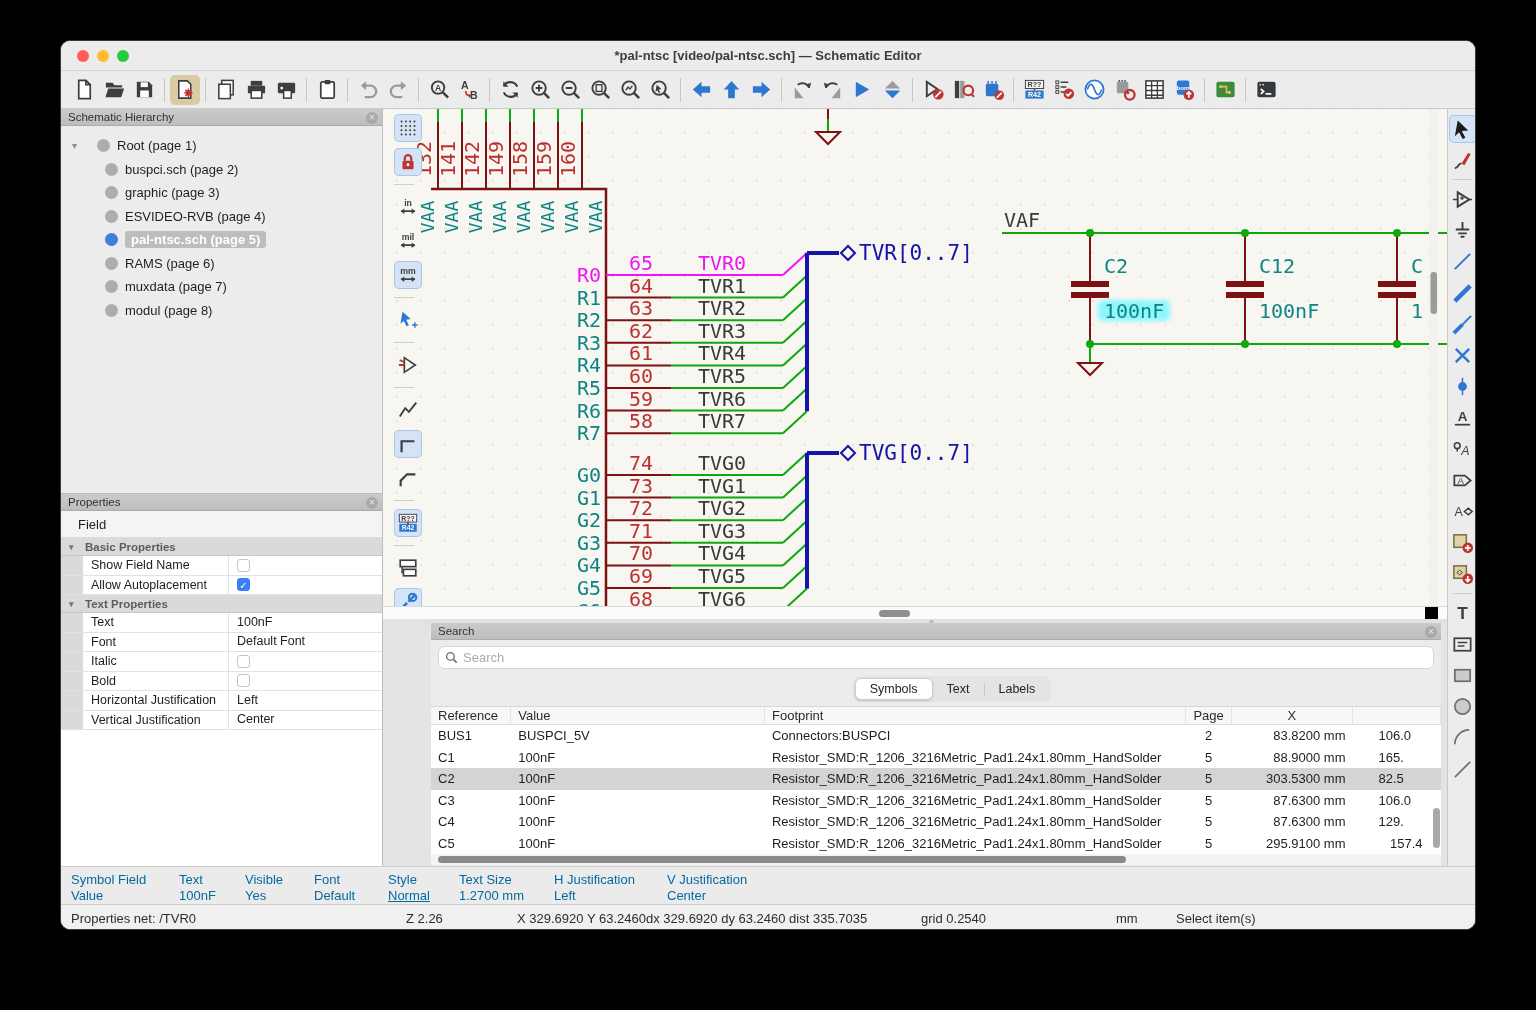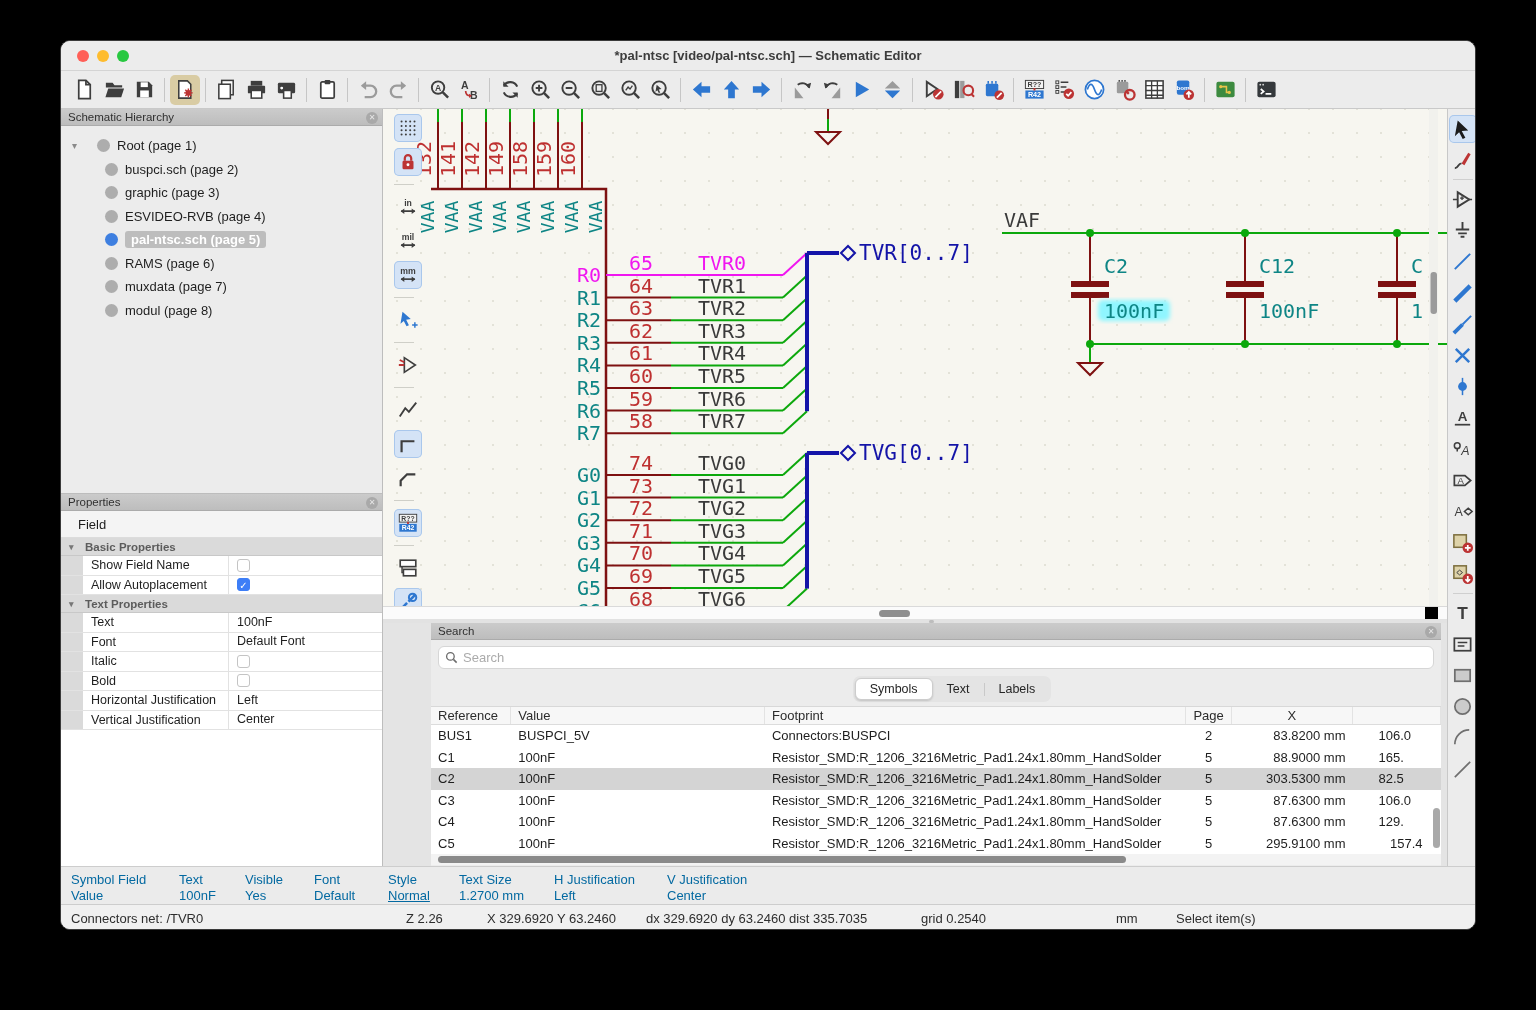--- a/index.html
+++ b/index.html
@@ -976,21 +976,21 @@
       <span style="left: 327px; top: 21px; text-decoration: underline;">Normal</span>
       <span style="left: 398px; top: 5px;">Text Size</span>
       <span style="left: 398px; top: 21px;">1.2700 mm</span>
       <span style="left: 493px; top: 5px;">H Justification</span>
       <span style="left: 493px; top: 21px;">Left</span>
       <span style="left: 606px; top: 5px;">V Justification</span>
       <span style="left: 606px; top: 21px;">Center</span>
     </div>
 
   <div class="statusbar">
-    <span style="left:10px">Connectors net: /TVR0</span>
+    <span style="left:10px">Properties net: /TVR0</span>
     <span style="left:345px">Z 2.26</span>
-    <span style="left:426px">X 329.6920  Y 63.2460</span>
+    <span style="left:456px">X 329.6920  Y 63.2460</span>
     <span style="left:585px">dx 329.6920  dy 63.2460  dist 335.7035</span>
     <span style="left:860px">grid 0.2540</span>
     <span style="left:1055px">mm</span>
     <span style="left:1115px">Select item(s)</span>
   </div>
 </div>
 
 </body></html>

